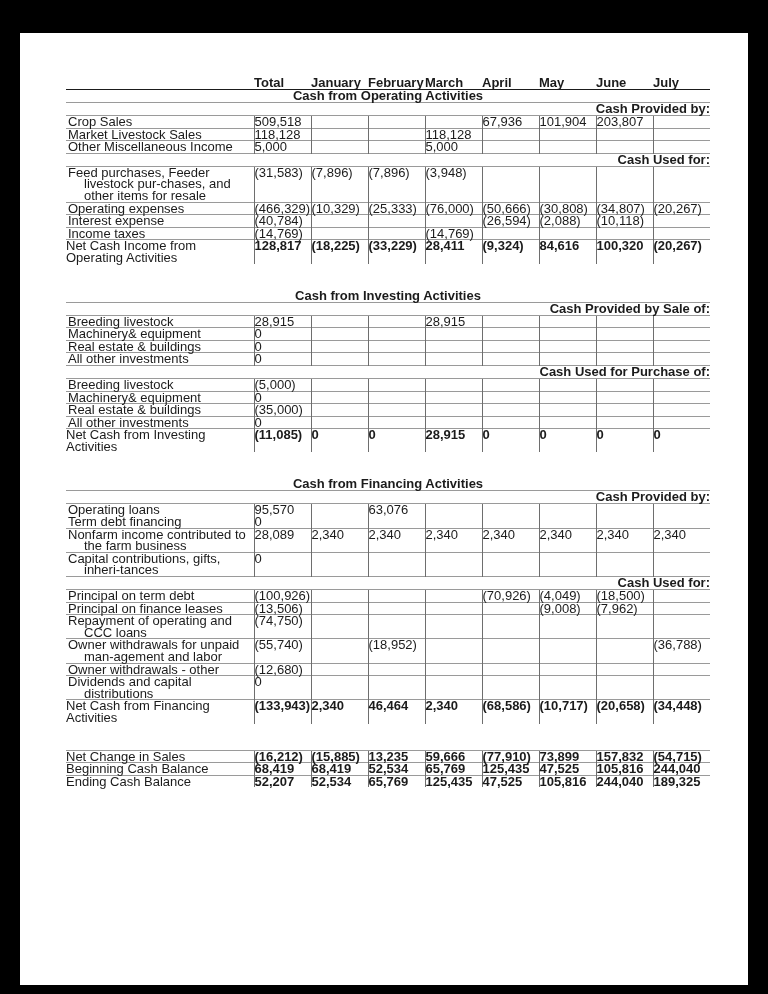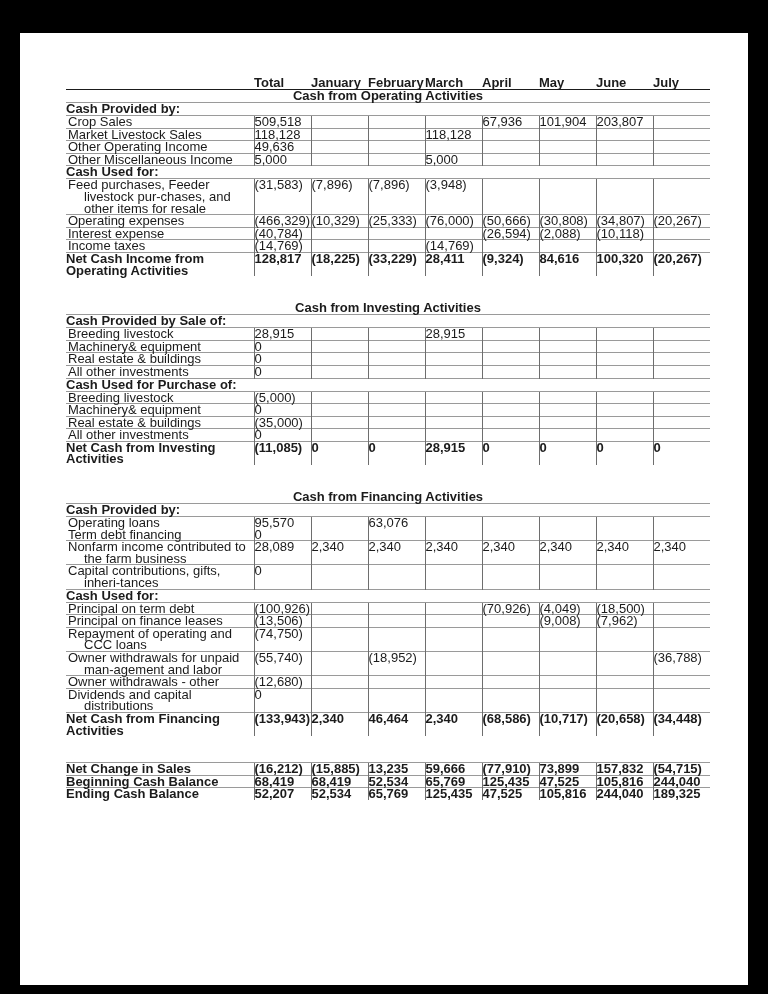--- a/index.html
+++ b/index.html
@@ -43,21 +43,21 @@
   
   col.c-label { width: 188px; }
   col.c-num   { width: 57px; }
 
   
   .lbl {
     padding: 3.5px 3px 3.5px 2px;
     line-height: 11.6px;
   }
   .lbl.indent   { padding-left: 18px; text-indent: -16px; }
-  .lbl.bold     { font-weight: bold; margin-top: 12px; }
+  .lbl.bold     { font-weight: normal; margin-top: 12px; }
   .num {
     padding: 3.5px 3px 3.5px 5px;
     line-height: 11.6px;
     white-space: nowrap;
   }
   .num.bold { font-weight: bold; margin-top: 41px; }
 
   
   .rule-top td      { border-top: 0.8px solid #9a9a9a; }
   .rule-thick td    { border-top: 1.7px solid #1b1b1b; }
@@ -67,20 +67,21 @@
   .banner td {
     text-align: center;
     font-weight: bold;
     padding: 4px 0 4px 0;
     line-height: 12px;
   }
   .subhead td {
     font-weight: bold;
     padding: 4px 0 4px 2px;
     line-height: 12px;
+    text-align: right;
   }
 
   
   .colhead td {
     font-weight: bold;
     padding: 0 0 4px 5px;
     line-height: 12px;
   }
   .colhead td.first { padding-left: 2px; }
 
@@ -138,31 +139,20 @@
             <td class="num vline">118,128</td>
             <td class="num vline"></td>
             <td class="num vline"></td>
             <td class="num vline">118,128</td>
             <td class="num vline"></td>
             <td class="num vline"></td>
             <td class="num vline"></td>
             <td class="num vline"></td>
           </tr>
           <tr class="rule-top">
-            <td class="lbl indent">Other Operating Income</td>
-            <td class="num vline">49,636</td>
-            <td class="num vline"></td>
-            <td class="num vline"></td>
-            <td class="num vline"></td>
-            <td class="num vline"></td>
-            <td class="num vline"></td>
-            <td class="num vline"></td>
-            <td class="num vline"></td>
-          </tr>
-          <tr class="rule-top">
             <td class="lbl indent">Other Miscellaneous Income</td>
             <td class="num vline">5,000</td>
             <td class="num vline"></td>
             <td class="num vline"></td>
             <td class="num vline">5,000</td>
             <td class="num vline"></td>
             <td class="num vline"></td>
             <td class="num vline"></td>
             <td class="num vline"></td>
           </tr>

